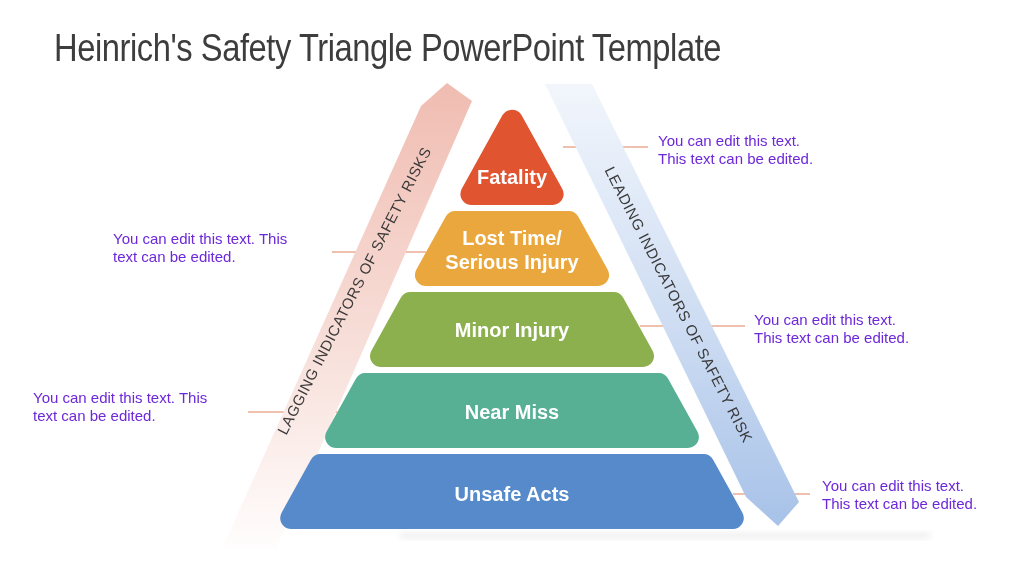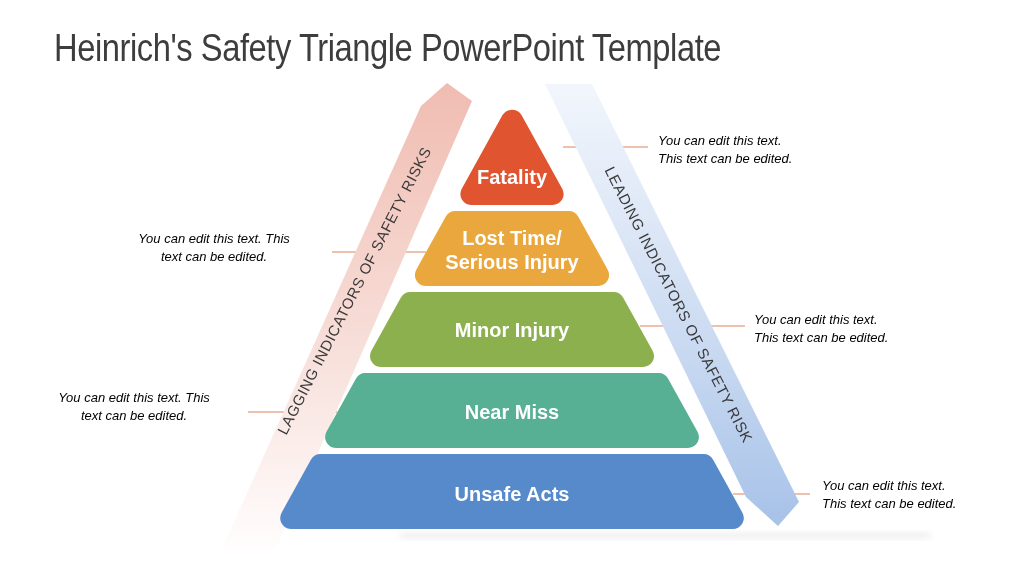--- a/index.html
+++ b/index.html
@@ -16,23 +16,23 @@
   svg.diagram{position:absolute;left:0;top:0;}
   .level-label{
     font-family:"Liberation Sans",sans-serif;
     font-weight:bold;fill:#ffffff;font-size:20px;
   }
   .band-label{
     font-family:"Liberation Sans",sans-serif;
     font-size:15px;letter-spacing:0.6px;fill:#3a3a3a;
   }
   .callout{
-    position:absolute;font-size:13px;line-height:17.5px;color:#000000;font-style:italic;
+    position:absolute;font-size:15px;line-height:17.5px;color:#6d28d9;
   }
-  .callout.right-align{text-align:center;}
+  .callout.right-align{text-align:left;}
 </style>
 </head>
 <body>
 
 <div class="slide-title">Heinrich's Safety Triangle PowerPoint Template</div>
 
 <svg class="diagram" width="1024" height="576" viewBox="0 0 1024 576">
   <defs>
     <linearGradient id="gradLeft" x1="0" y1="0" x2="0" y2="1">
       <stop offset="0" stop-color="#f0bcb1"></stop>

